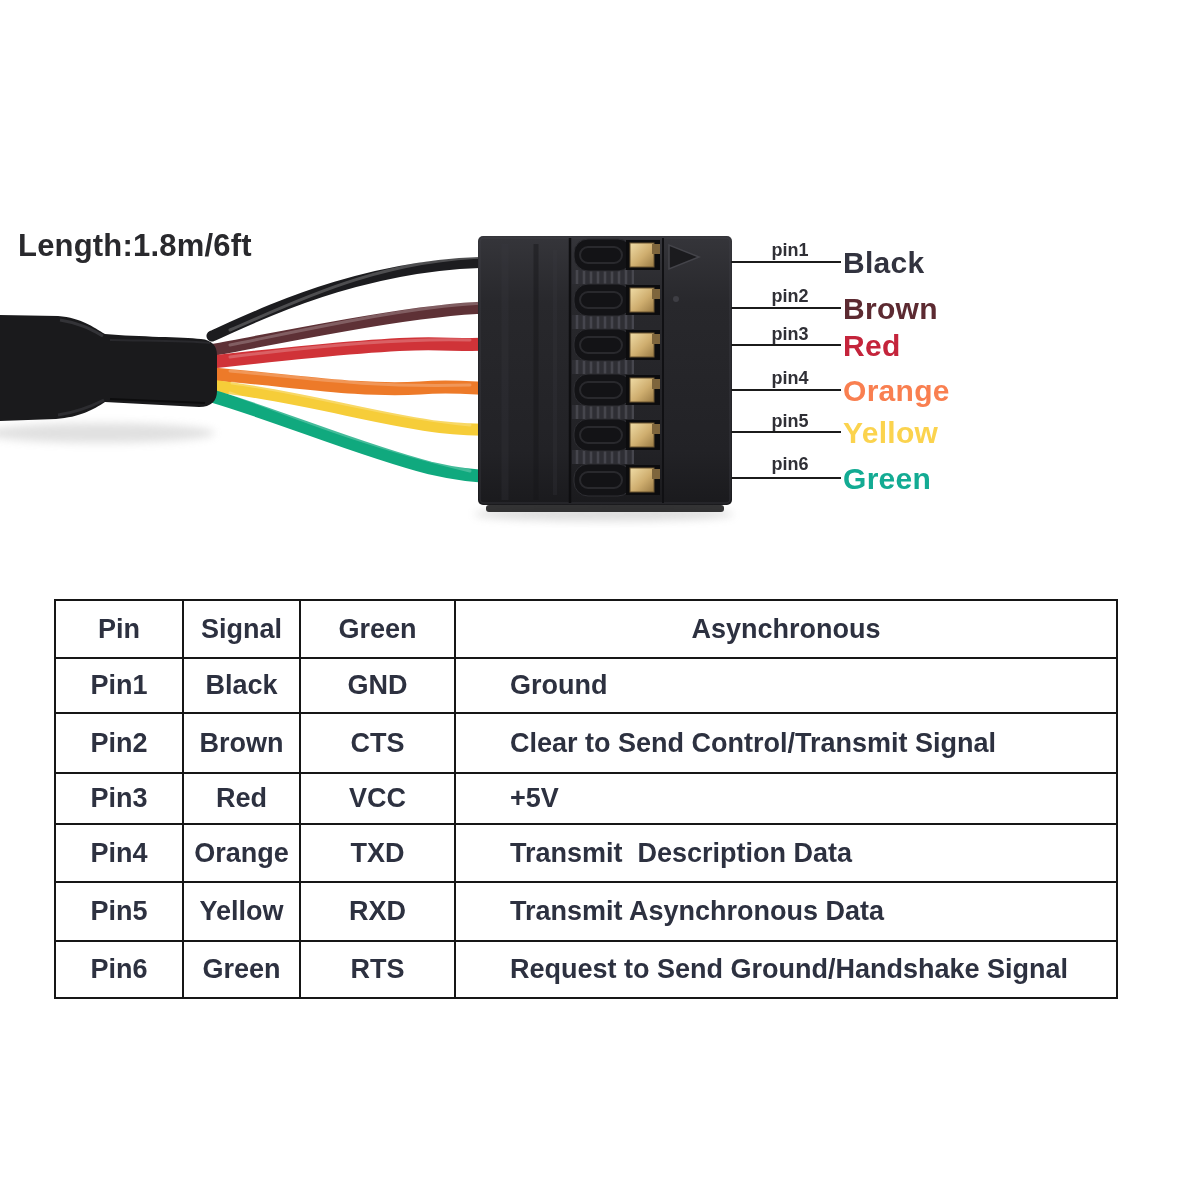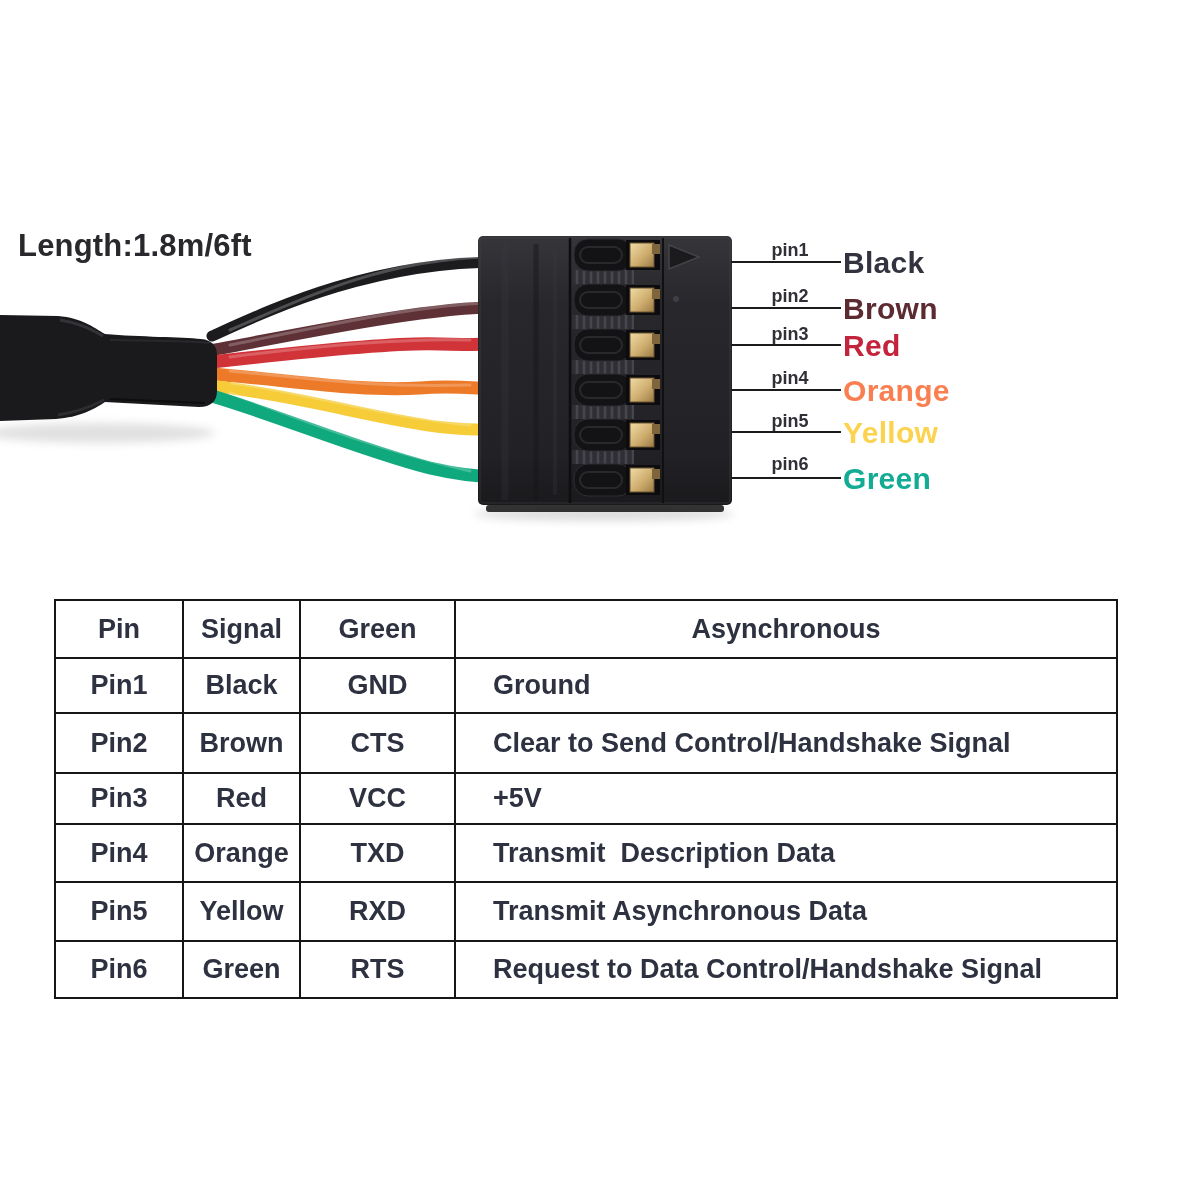--- a/index.html
+++ b/index.html
@@ -23,21 +23,21 @@
   table.pinout{
     position:absolute;left:54px;top:599px;width:1062px;
     border-collapse:collapse;table-layout:fixed;
     color:#2d3140;
   }
   table.pinout th,table.pinout td{
     border:2px solid #161616;
     font-size:27px;font-weight:700;text-align:center;
     padding:0;white-space:pre-wrap;vertical-align:middle;
   }
-  table.pinout td.desc{text-align:left;padding-left:37px;}
+  table.pinout td.desc{text-align:left;padding-left:54px;}
   tr.h-row{height:58px;margin-left:12px;}
   tr.r1{height:55px;}
   tr.r2{height:60px;}
   tr.r3{height:51px;}
   tr.r4{height:58px;}
   tr.r5{height:59px;}
   tr.r6{height:57px;}
 </style>
 </head>
 <body>
@@ -202,21 +202,21 @@
     <tr class="r1">
       <td>Pin1</td>
       <td>Black</td>
       <td>GND</td>
       <td class="desc">Ground</td>
     </tr>
     <tr class="r2">
       <td>Pin2</td>
       <td>Brown</td>
       <td>CTS</td>
-      <td class="desc">Clear to Send Control/Handshake Signal</td>
+      <td class="desc">Clear to Send Control/Transmit Signal</td>
     </tr>
     <tr class="r3">
       <td>Pin3</td>
       <td>Red</td>
       <td>VCC</td>
       <td class="desc">+5V</td>
     </tr>
     <tr class="r4">
       <td>Pin4</td>
       <td>Orange</td>
@@ -226,17 +226,17 @@
     <tr class="r5">
       <td>Pin5</td>
       <td>Yellow</td>
       <td>RXD</td>
       <td class="desc">Transmit Asynchronous Data</td>
     </tr>
     <tr class="r6">
       <td>Pin6</td>
       <td>Green</td>
       <td>RTS</td>
-      <td class="desc">Request to Data Control/Handshake Signal</td>
+      <td class="desc">Request to Send Ground/Handshake Signal</td>
     </tr>
   </tbody>
     </table>
 </div>
 
 </body></html>

